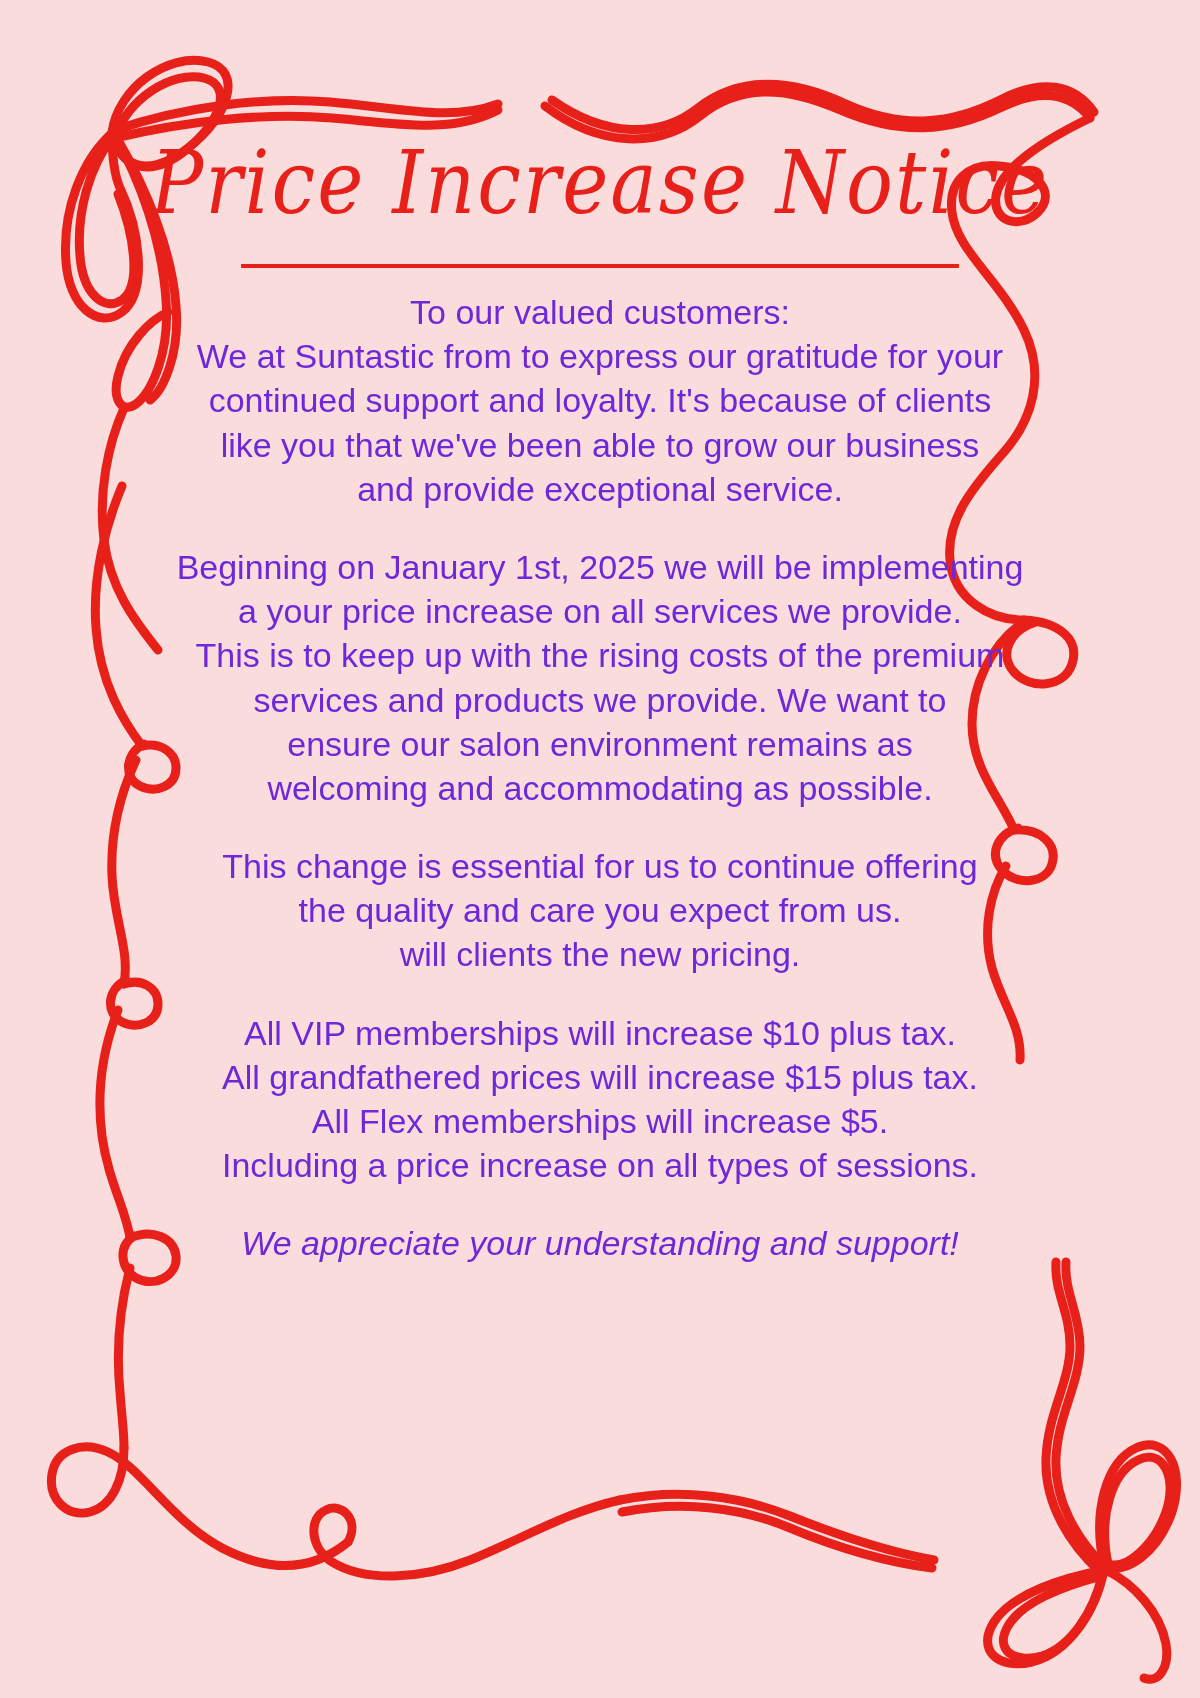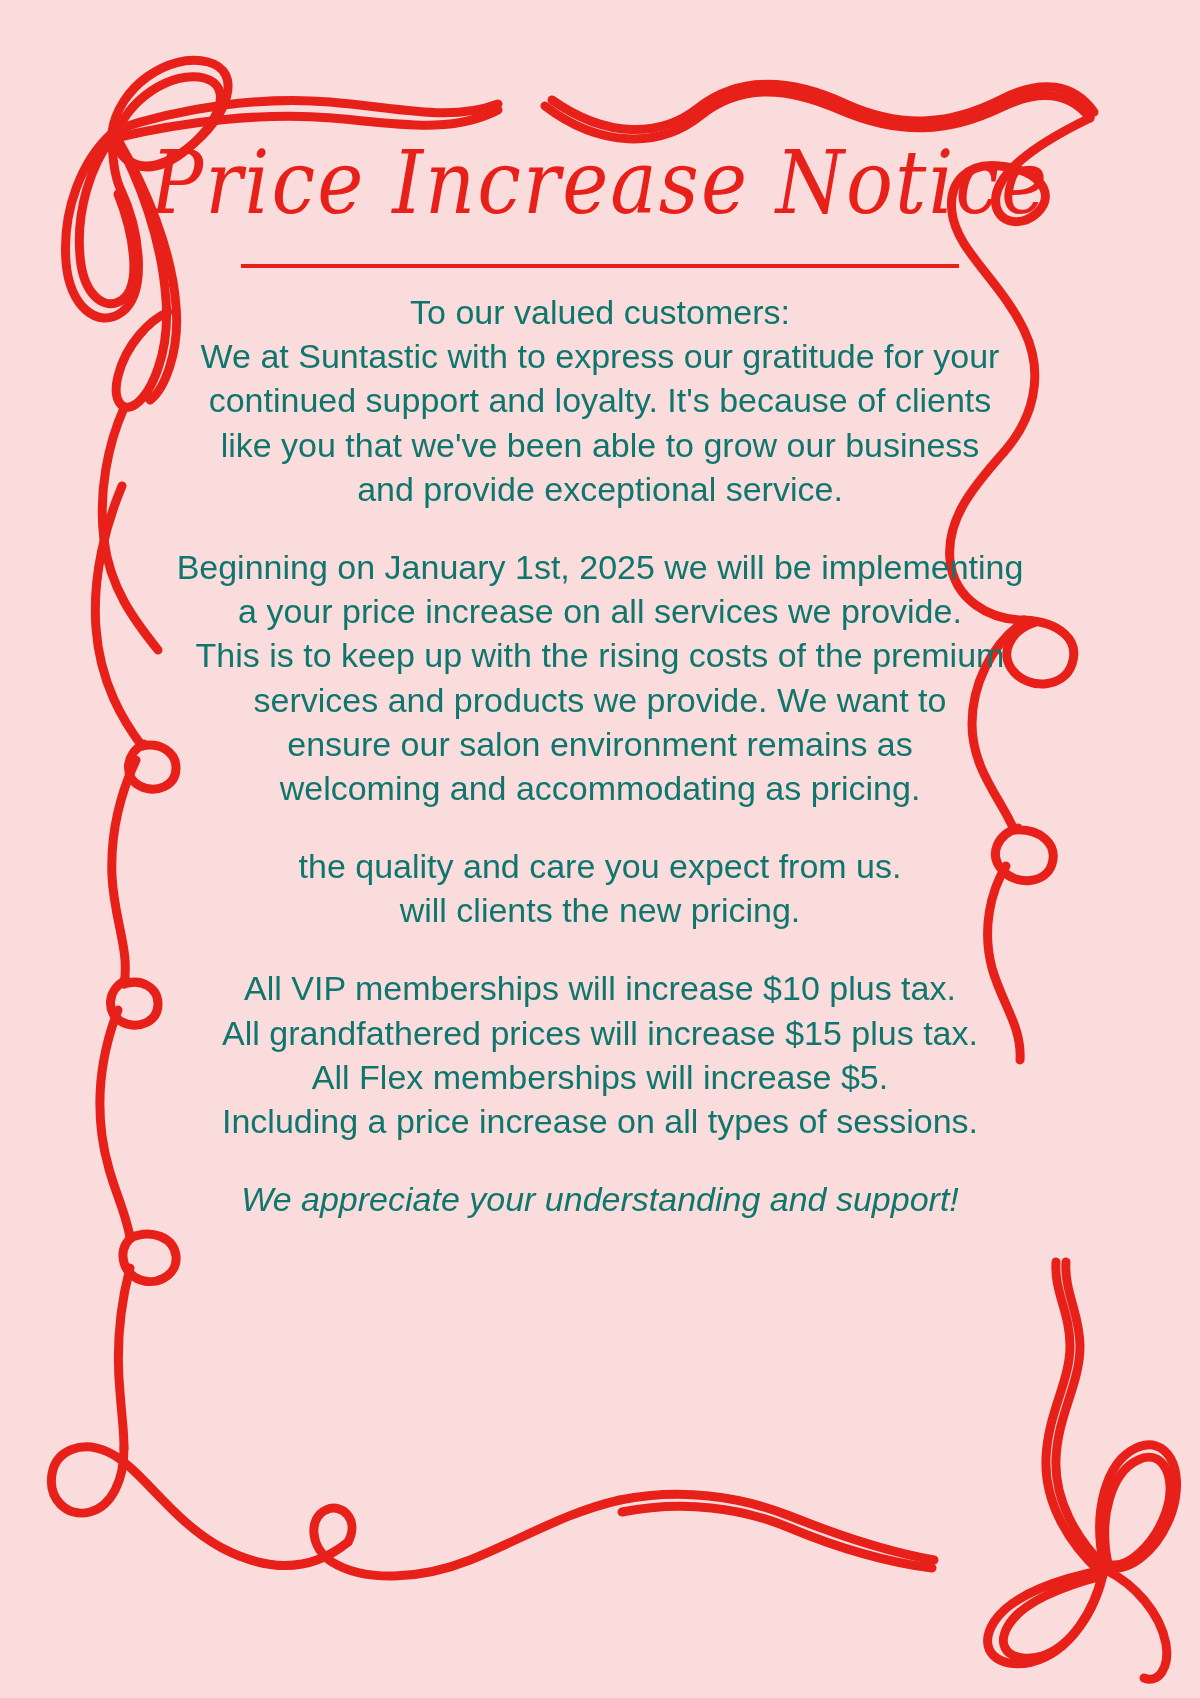--- a/index.html
+++ b/index.html
@@ -68,21 +68,21 @@
     height: 4px;
     background: #e8201a;
     margin: 38px auto 0 auto;
     border: 0;
   }
 
   #body-block {
     width: 880px;
     margin-top: 22px;
     text-align: center;
-    color: #0f766e;
+    color: #6d28d9;
     font-family: "Liberation Sans Narrow", "Liberation Sans", sans-serif;
     font-size: 34px;
     line-height: 1.30;
     font-stretch: condensed;
   }
 
   .para {
     margin: 0 0 34px 0;
     padding: 0;
   }
@@ -169,36 +169,37 @@
 
     <div id="title-block">
       <h1 id="poster-title">Price Increase Notice</h1>
       <hr id="title-divider">
     </div>
 
     <div id="body-block">
 
       <p class="para">
         <span class="line">To our valued customers:</span>
-        <span class="line">We at Suntastic with to express our gratitude for your</span>
+        <span class="line">We at Suntastic from to express our gratitude for your</span>
         <span class="line">continued support and loyalty. It's because of clients</span>
         <span class="line">like you that we've been able to grow our business</span>
         <span class="line">and provide exceptional service.</span>
       </p>
 
       <p class="para">
         <span class="line">Beginning on January 1st, 2025 we will be implementing</span>
         <span class="line">a your price increase on all services we provide.</span>
         <span class="line">This is to keep up with the rising costs of the premium</span>
         <span class="line">services and products we provide. We want to</span>
         <span class="line">ensure our salon environment remains as</span>
-        <span class="line">welcoming and accommodating as pricing.</span>
-      </p>
-
-      <p class="para">
+        <span class="line">welcoming and accommodating as possible.</span>
+      </p>
+
+      <p class="para">
+        <span class="line">This change is essential for us to continue offering</span>
         <span class="line">the quality and care you expect from us.</span>
         <span class="line">will clients the new pricing.</span>
       </p>
 
       <p class="para">
         <span class="line">All VIP memberships will increase $10 plus tax.</span>
         <span class="line">All grandfathered prices will increase $15 plus tax.</span>
         <span class="line">All Flex memberships will increase $5.</span>
         <span class="line">Including a price increase on all types of sessions.</span>
       </p>

